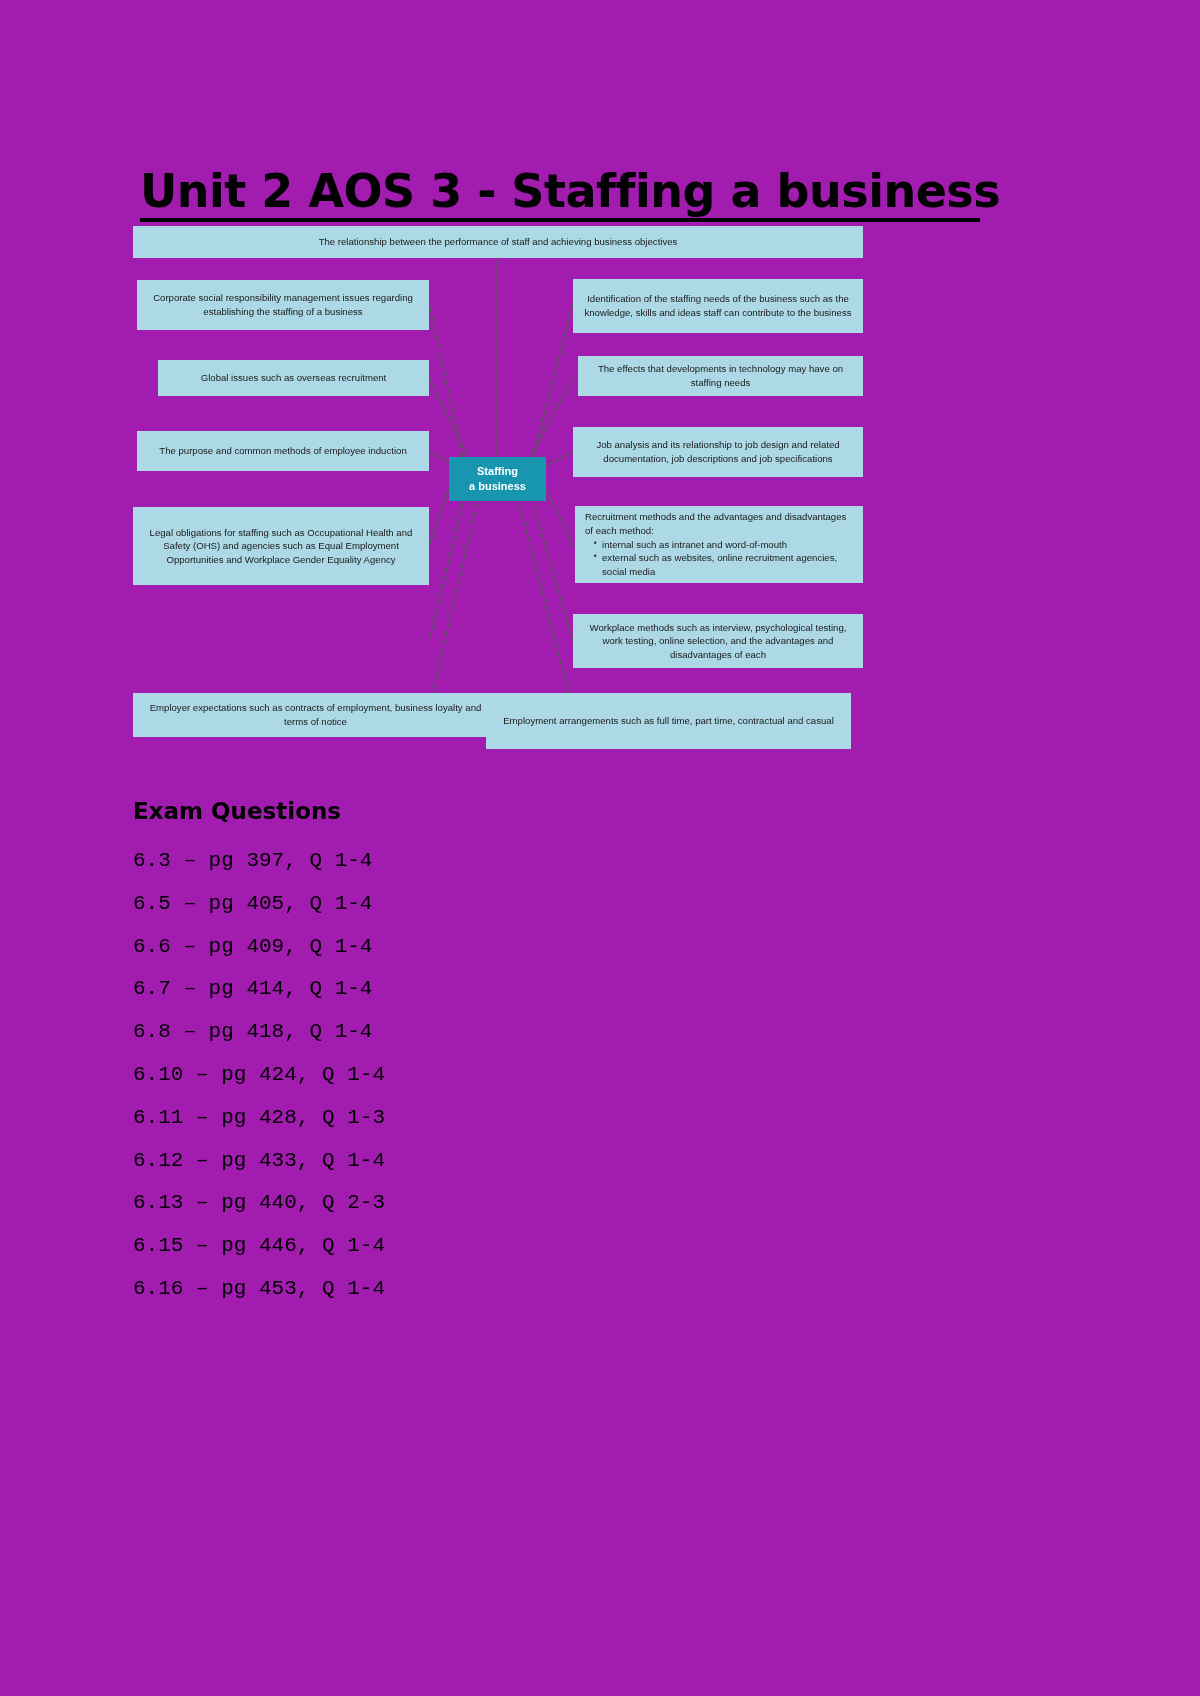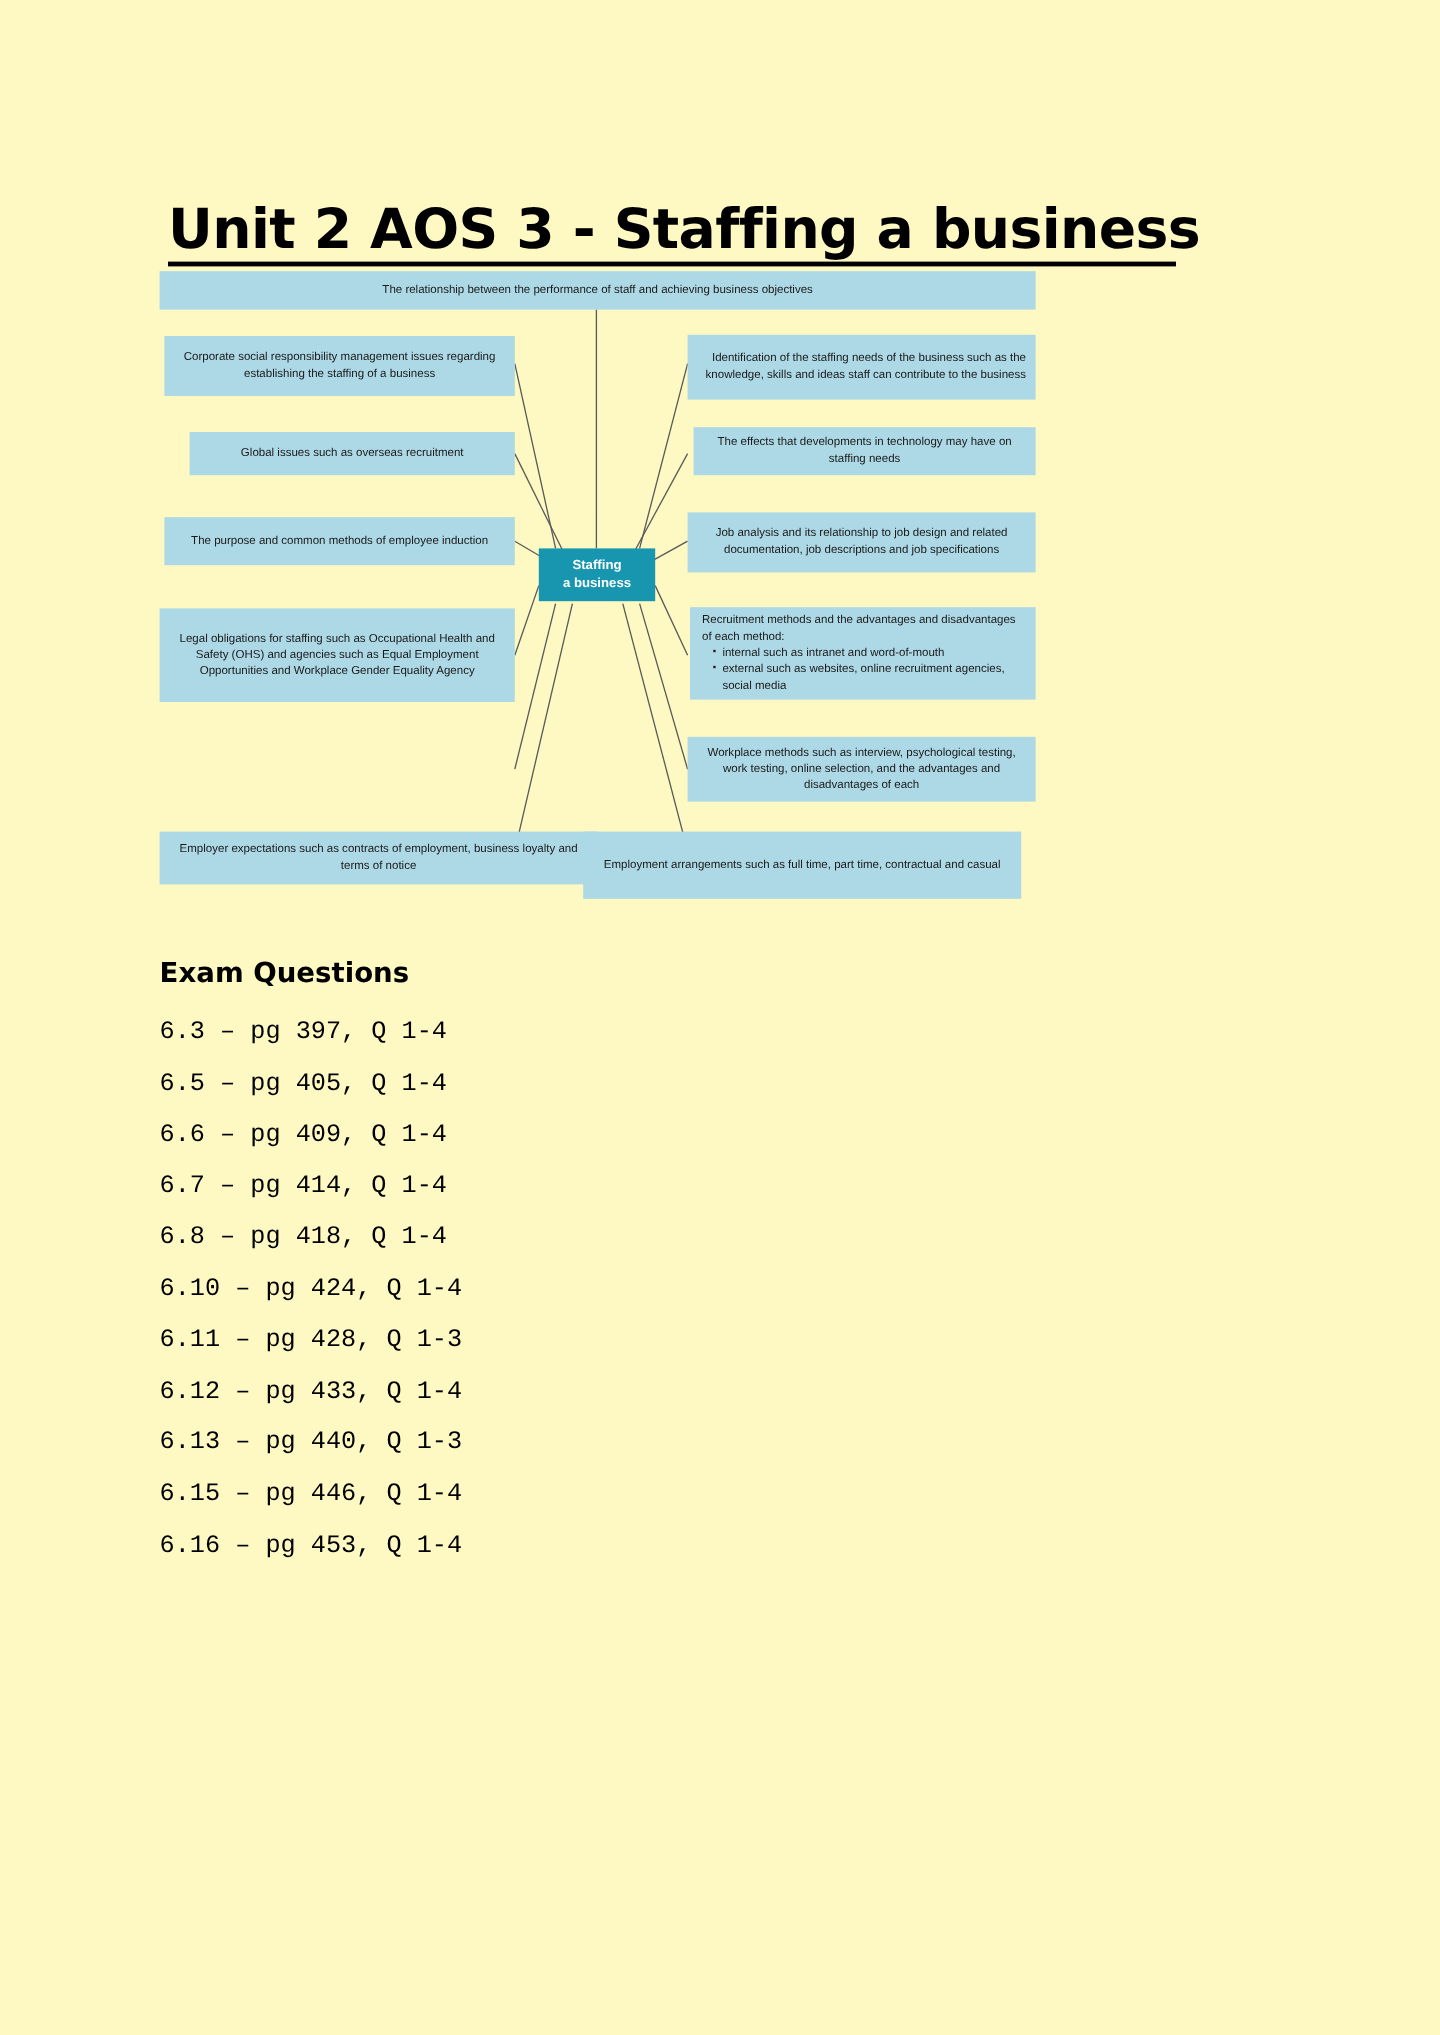--- a/index.html
+++ b/index.html
@@ -13,21 +13,21 @@
     font-family: "Liberation Sans", sans-serif;
     color: #000000;
     position: relative;
     overflow: hidden;
   }
 
   .page {
     position: relative;
     width: 1200px;
     height: 1696px;
-    background: #fef9c3;
+    background: #a21caf;
   }
 
   
   .doc-title {
     position: absolute;
     left: 140px;
     top: 136px;
     width: 840px;
     font-family: "DejaVu Sans", sans-serif;
     font-size: 46px;
@@ -191,21 +191,21 @@
 
     <div class="node" style="left:0px; top:281px; width:296px; height:78px;">
       <span class="inner">Legal obligations for staffing such as Occupational Health and Safety (OHS) and agencies such as Equal Employment Opportunities and Workplace Gender Equality Agency</span>
     </div>
 
 
     <div class="node" style="left:0px; top:467px; width:365px; height:44px;">
       <span class="inner">Employer expectations such as contracts of employment, business loyalty and terms of notice</span>
     </div>
 
-    <div class="node" style="left:440px; top:53px; width:290px; height:54px;text-align:right;">
+    <div class="node" style="left:440px; top:53px; width:290px; height:54px;">
       <span class="inner">Identification of the staffing needs of the business such as the knowledge, skills and ideas staff can contribute to the business</span>
     </div>
 
     <div class="node" style="left:445px; top:130px; width:285px; height:40px;">
       <span class="inner">The effects that developments in technology may have on staffing needs</span>
     </div>
 
     <div class="node" style="left:440px; top:201px; width:290px; height:50px;">
       <span class="inner">Job analysis and its relationship to job design and related documentation, job descriptions and job specifications</span>
     </div>
@@ -234,18 +234,18 @@
 
   <div class="exam-list">
     <div class="exam-item">6.3 – pg 397, Q 1-4</div>
     <div class="exam-item">6.5 – pg 405, Q 1-4</div>
     <div class="exam-item">6.6 – pg 409, Q 1-4</div>
     <div class="exam-item">6.7 – pg 414, Q 1-4</div>
     <div class="exam-item">6.8 – pg 418, Q 1-4</div>
     <div class="exam-item">6.10 – pg 424, Q 1-4</div>
     <div class="exam-item">6.11 – pg 428, Q 1-3</div>
     <div class="exam-item">6.12 – pg 433, Q 1-4</div>
-    <div class="exam-item">6.13 – pg 440, Q 1-3</div>
+    <div class="exam-item">6.13 – pg 440, Q 2-3</div>
     <div class="exam-item">6.15 – pg 446, Q 1-4</div>
     <div class="exam-item">6.16 – pg 453, Q 1-4</div>
   </div>
 
 </div>
 
 </body></html>

